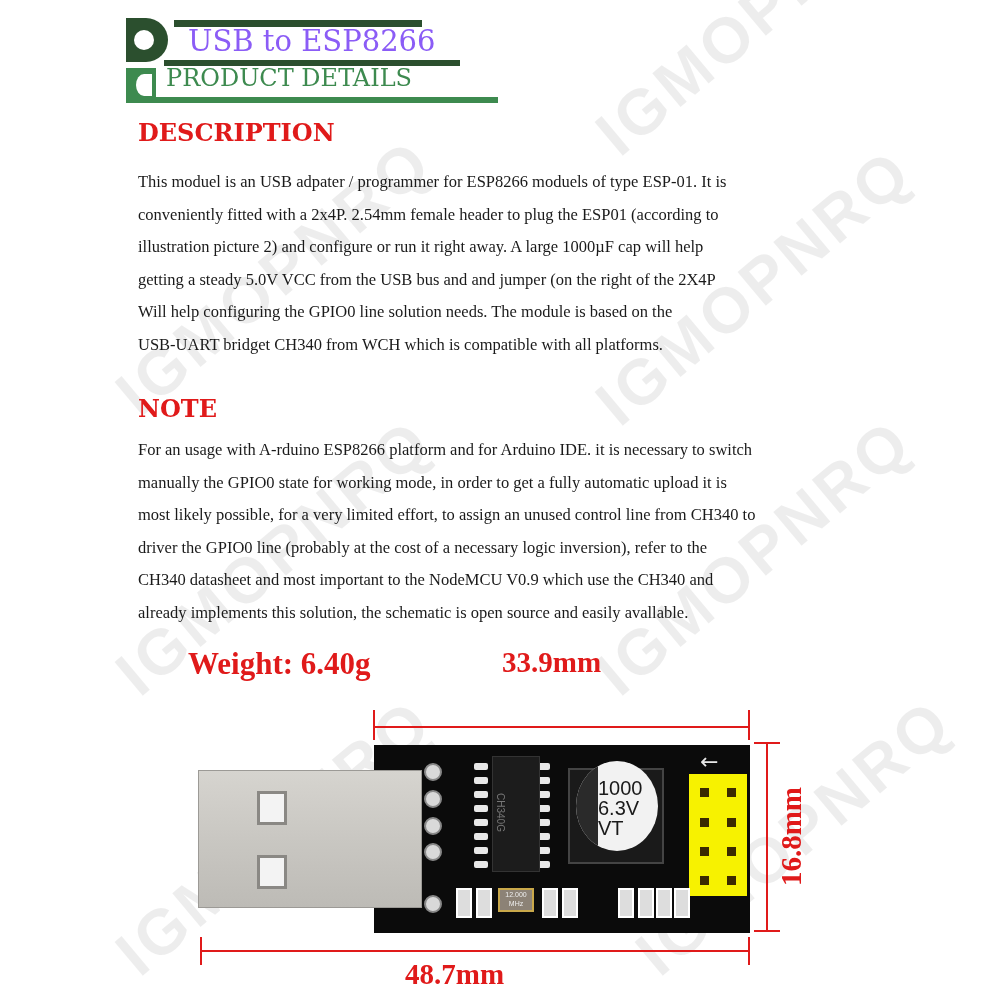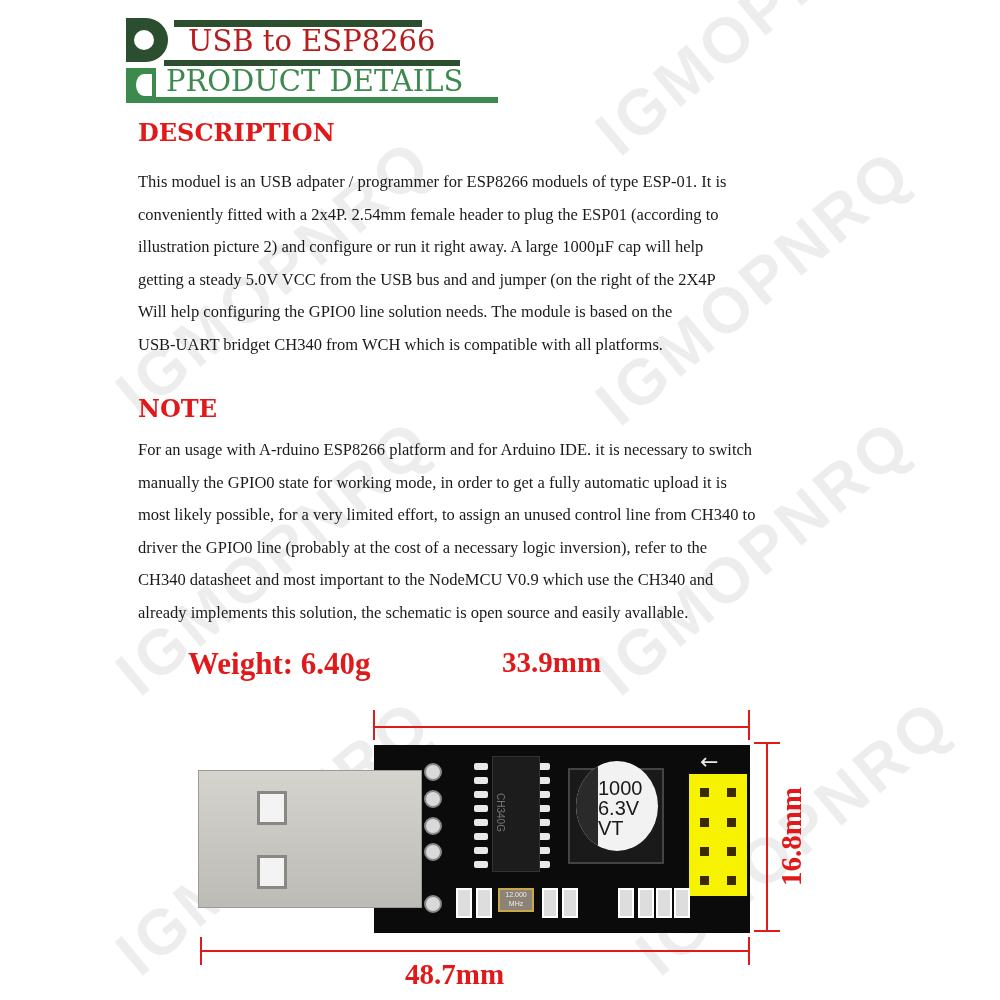--- a/index.html
+++ b/index.html
@@ -15,23 +15,23 @@
     .hdr-line.l2 { left: 38px; top: 44px; width: 296px; height: 6px; background:#2b4f2e; }
     .hdr-line.l3 { left: 0; top: 81px; width: 372px; height: 6px; background:#3d8a4f; }
     .hdr-gear-top { position:absolute; left:0; top:2px; width:42px; height:44px; background:#2b4f2e;
                     border-radius: 0 22px 22px 0; }
     .hdr-gear-top::after { content:""; position:absolute; left:8px; top:12px; width:20px; height:20px;
                     background:#fff; border-radius:50%; }
     .hdr-gear-bot { position:absolute; left:0; top:52px; width:30px; height:34px; background:#3d8a4f;
                     border-radius: 0 0 0 0; }
     .hdr-gear-bot::after { content:""; position:absolute; left:10px; top:6px; width:16px; height:22px;
                     background:#fff; border-radius:50% 0 0 50%; }
-    .hdr-title { position:absolute; left:62px; top:8px; font-size:29px; color:#b91c1c;
+    .hdr-title { position:absolute; left:62px; top:8px; font-size:29px; color:#8b5cf6;
                  font-family:"DejaVu Serif","Liberation Serif",serif; }
-    .hdr-sub { position:absolute; left:40px; top:48px; font-size:29px; color:#3d8a4f;
+    .hdr-sub { position:absolute; left:40px; top:48px; font-size:24px; color:#3d8a4f;
                font-family:"DejaVu Serif","Liberation Serif",serif; }
     .section-title { position:absolute; left:138px; color:#e01a1a; font-size:24px; font-weight:bold;
                      font-family:"DejaVu Serif","Liberation Serif",serif; }
     .para { position:absolute; left:138px; width:760px; color:#1a1a1a; font-size:16.5px;
             font-family:"Liberation Serif","DejaVu Serif",serif; line-height:32.6px; }
     .para div { white-space: nowrap; }
     .weight { position:absolute; left:142px; top:646px; color:#e01a1a; font-size:31px; font-weight:bold;
               font-family:"Liberation Serif","DejaVu Serif",serif;margin-left:46px; }
     .dim-label { position:absolute; color:#e01a1a; font-size:29px; font-weight:bold;
                  font-family:"Liberation Serif","DejaVu Serif",serif; }

